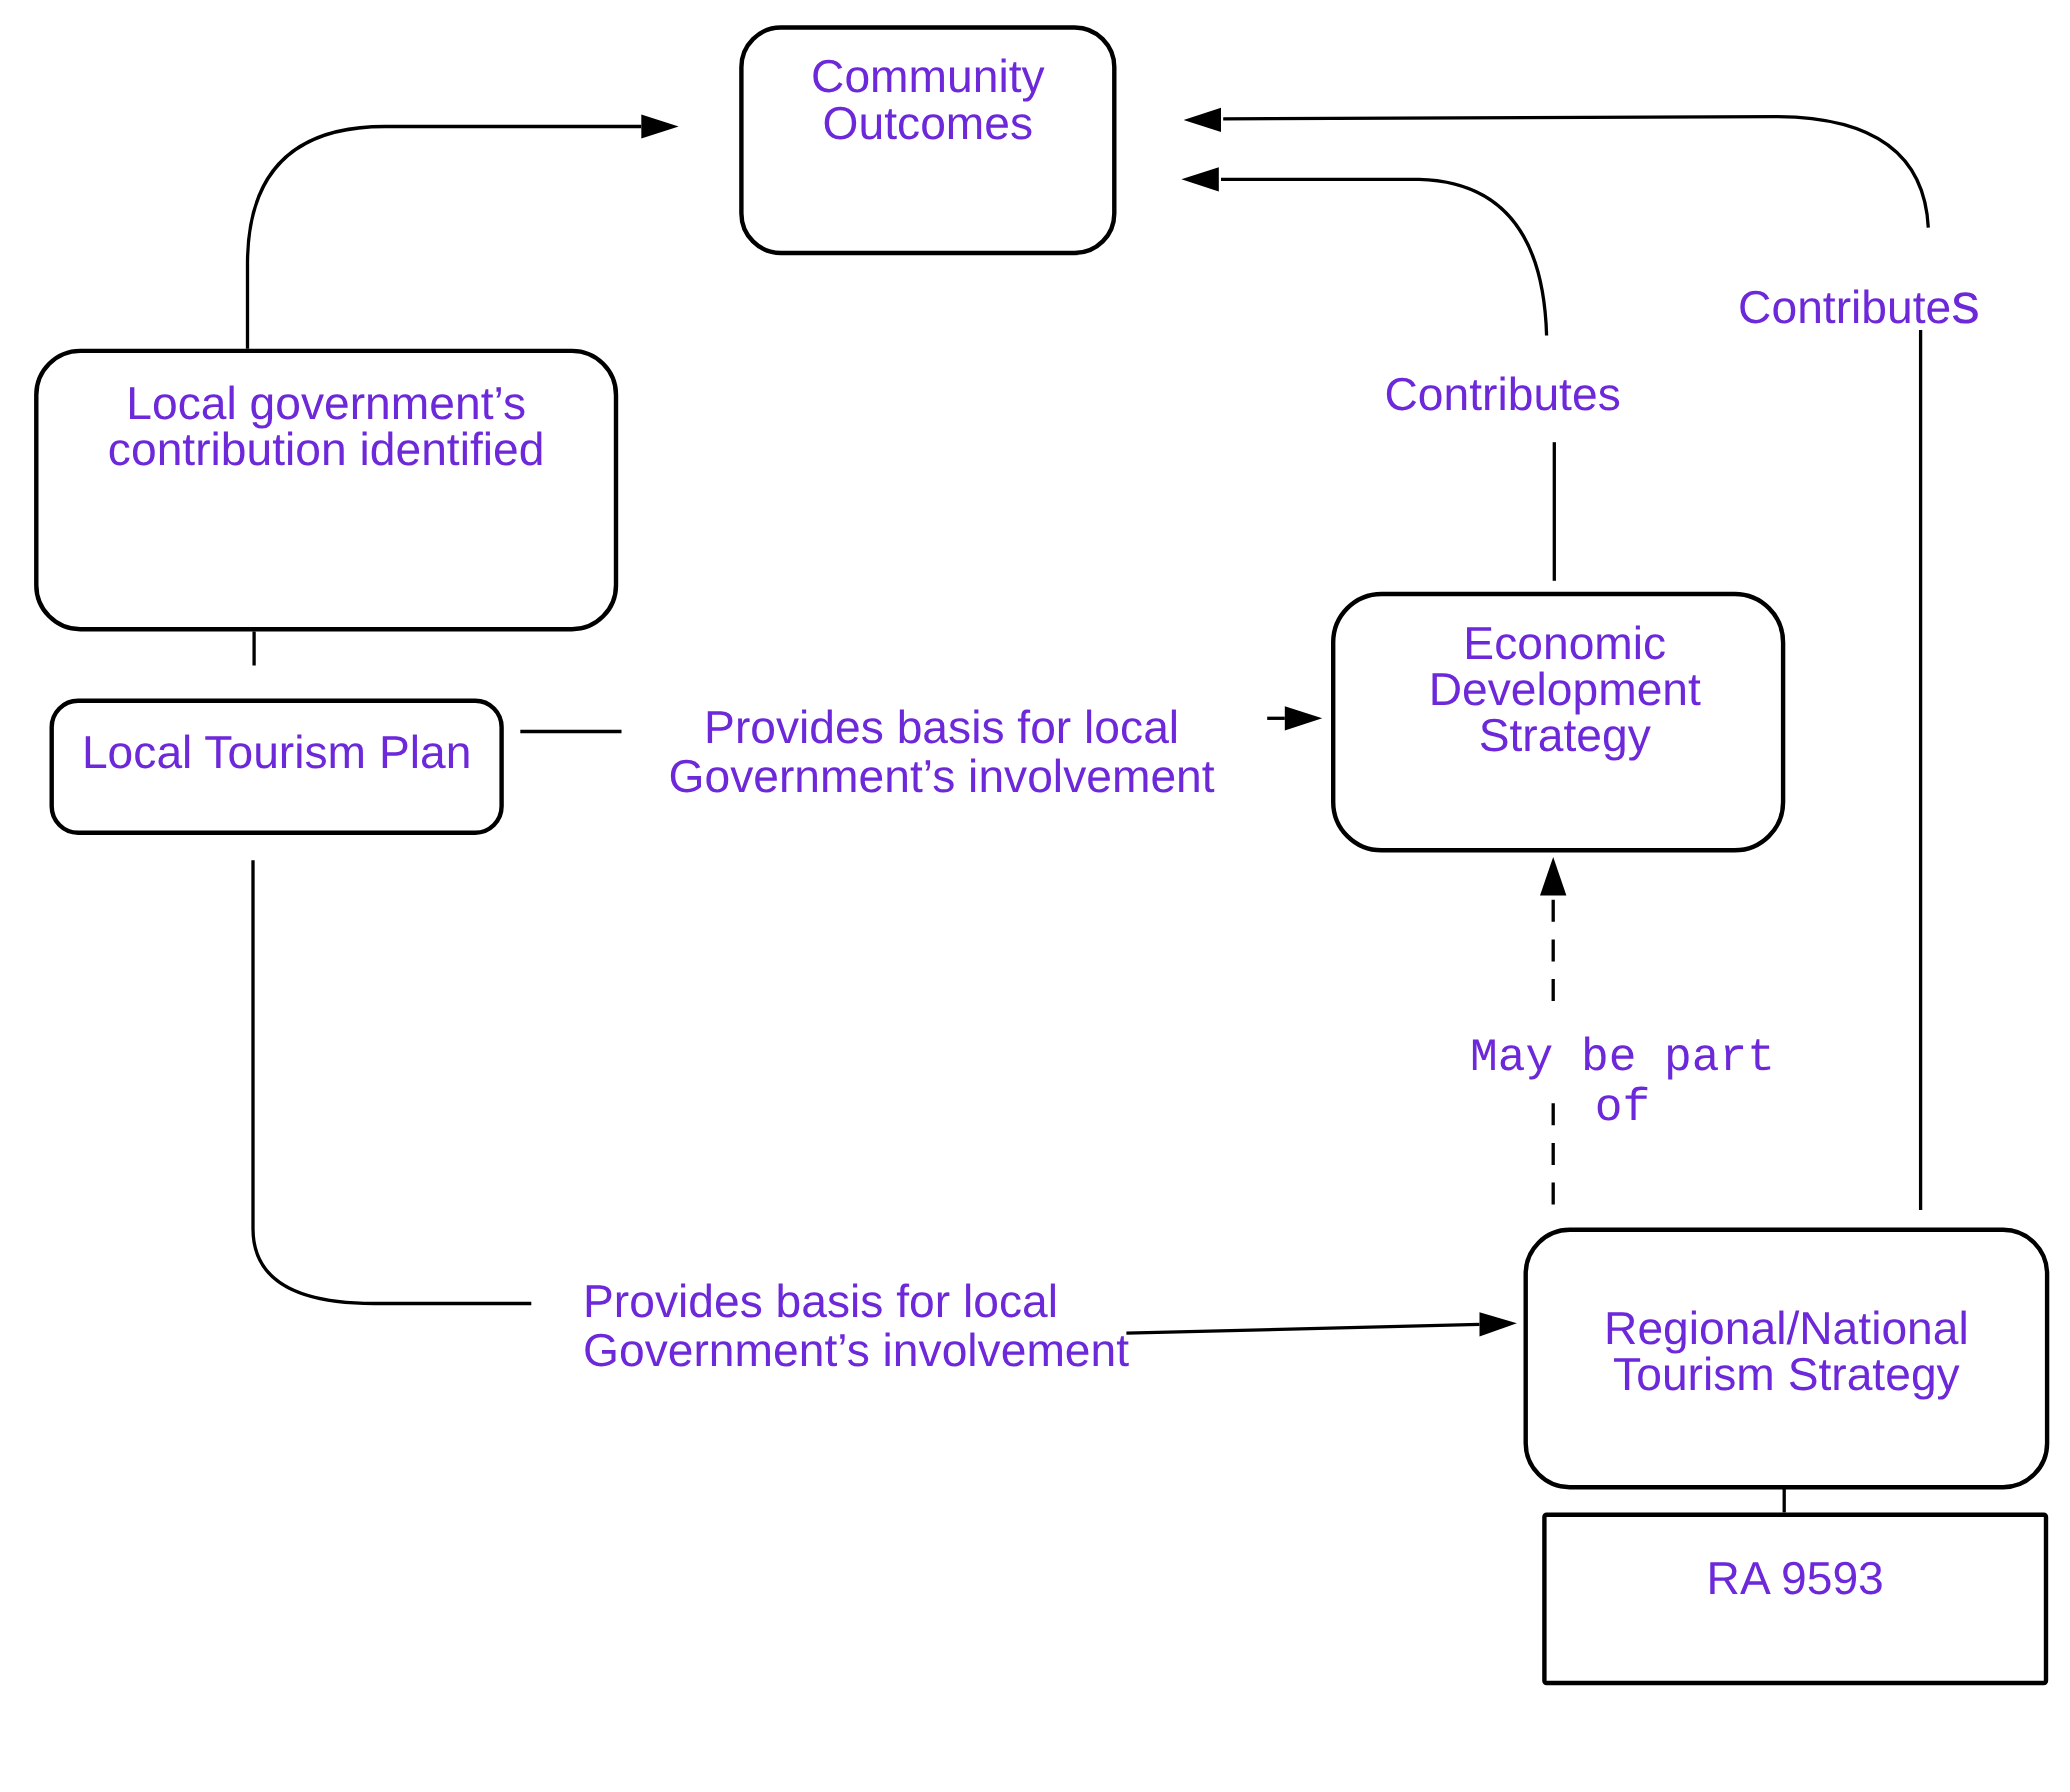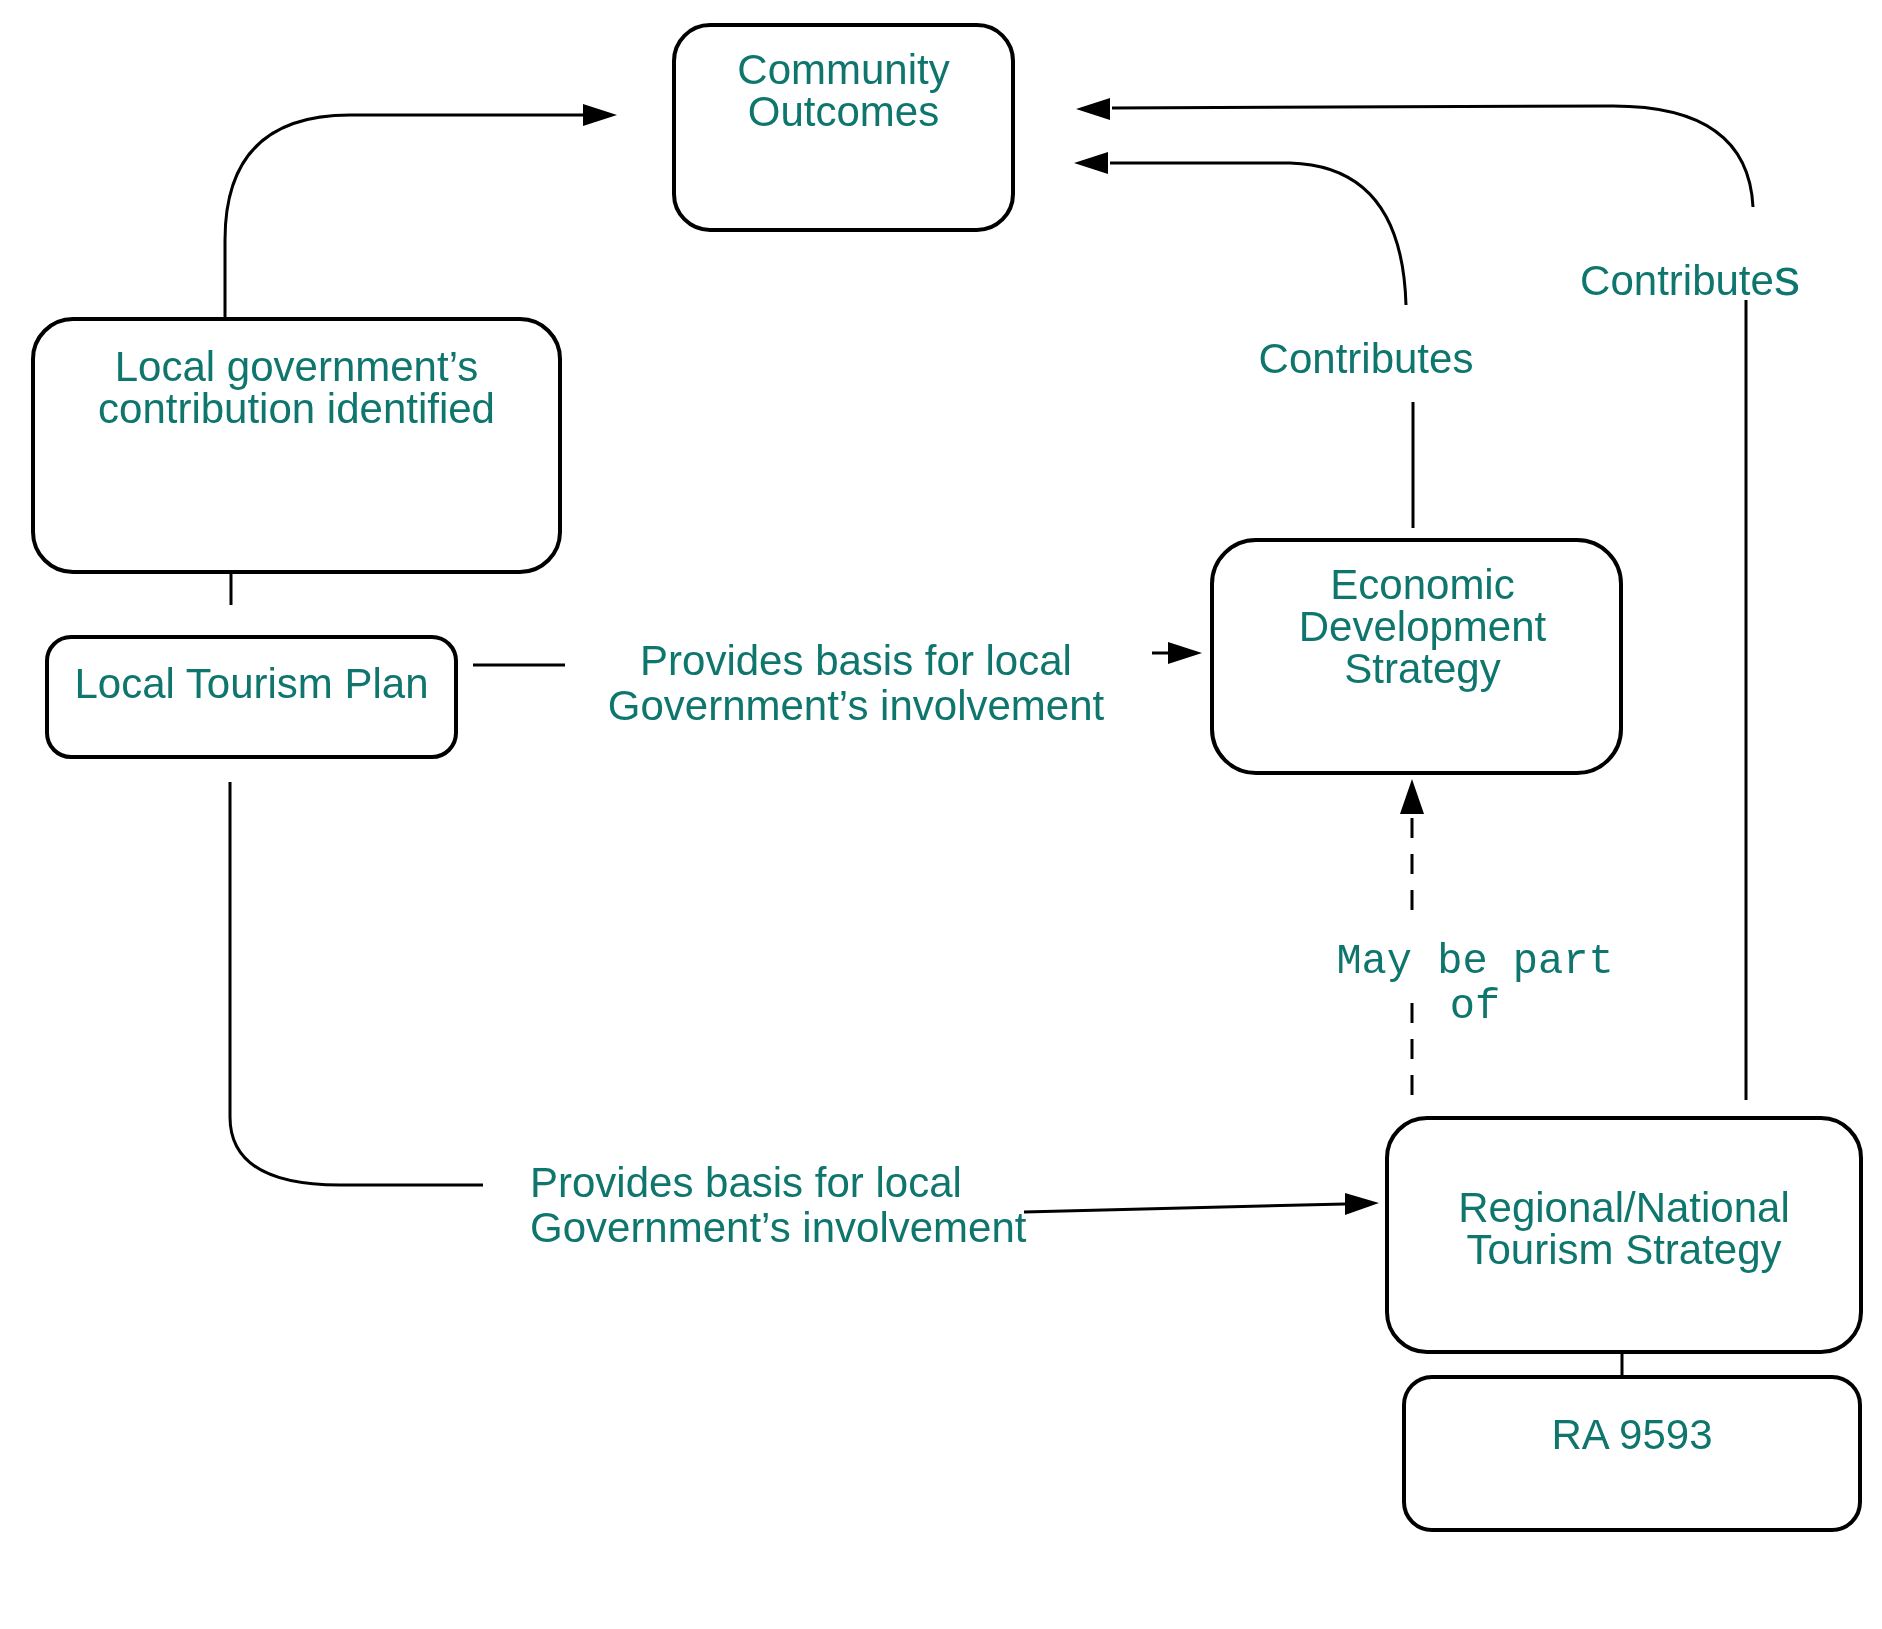--- a/index.html
+++ b/index.html
@@ -6,21 +6,21 @@
     margin: 0;
     padding: 0;
     background: #ffffff;
   }
   .canvas {
     position: relative;
     width: 1882px;
     height: 1629px;
     background: #ffffff;
     font-family: "Liberation Sans", sans-serif;
-    color: #0f766e;
+    color: #6d28d9;
     overflow: hidden;
   }
   .connectors {
     position: absolute;
     left: 0; top: 0;
     width: 1882px;
     height: 1629px;
   }
   .connectors path {
     fill: none;
@@ -116,21 +116,21 @@
     <span class="line">Economic</span>
     <span class="line">Development</span>
     <span class="line">Strategy</span>
   </div>
 
   <div class="node" style="left:1385px; top:1116px; width:478px; height:238px; border-radius:42px; padding-top:67px;">
     <span class="line">Regional/National</span>
     <span class="line">Tourism Strategy</span>
   </div>
 
-  <div class="node" style="left:1402px; top:1375px; width:460px; height:157px; border-radius:30px; padding-top:35px;text-align:center;">
+  <div class="node" style="left:1402px; top:1375px; width:460px; height:157px; border-radius:4px; padding-top:35px;text-align:center;">
     <span class="line">RA 9593</span>
   </div>
 
   <div class="label" style="left:1216px; top:316px; width:300px;">Contributes</div>
 
   <div class="label" style="left:1540px; top:231px; width:300px;">
     <span>Contribute</span><span class="big-s">s</span>
   </div>
 
   <div class="label" style="left:1325px; top:920px; width:300px;font-family:Liberation Mono, monospace;">May be part of</div>

